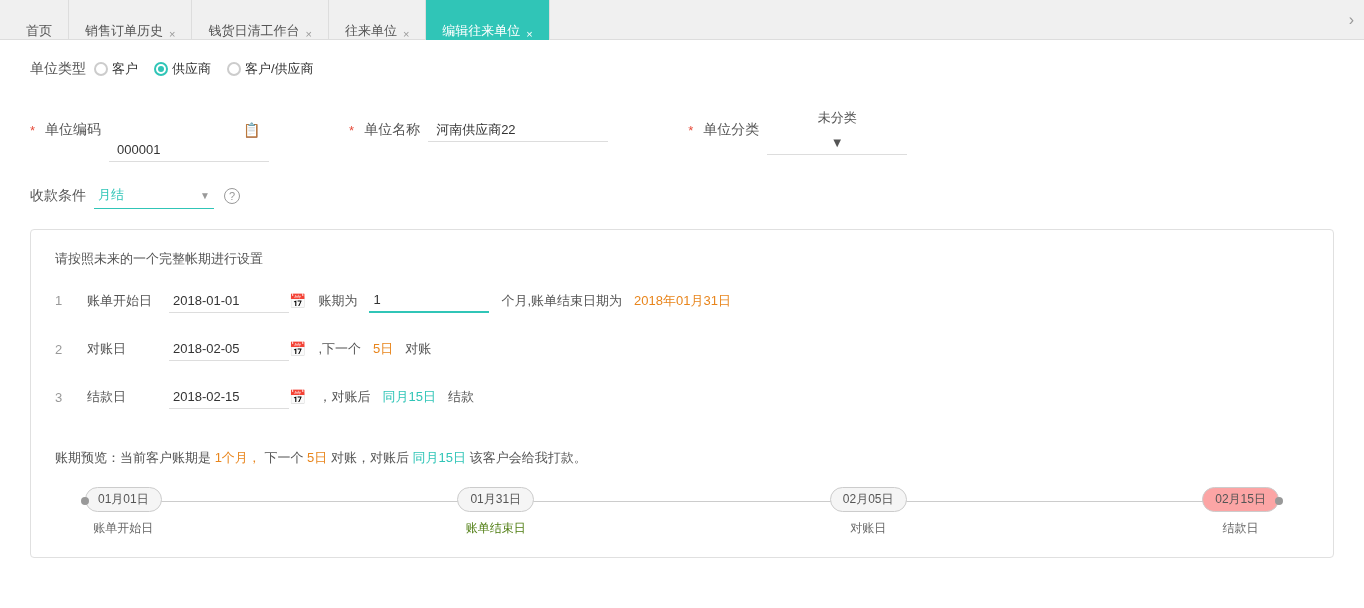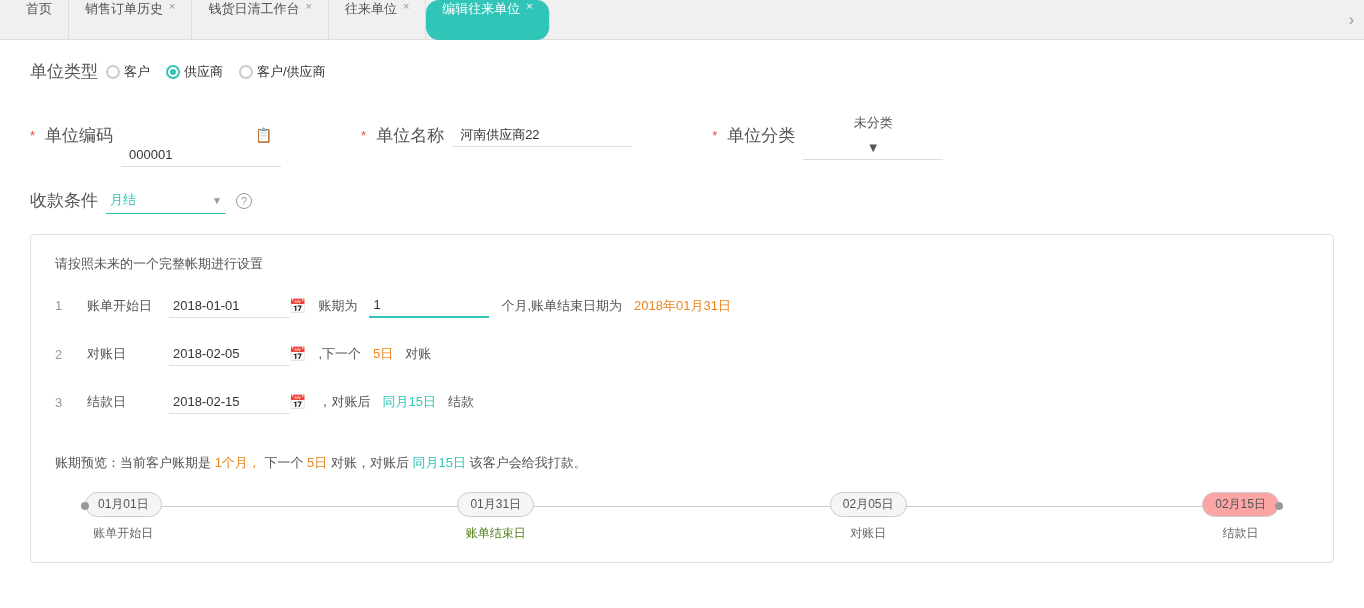--- a/index.html
+++ b/index.html
@@ -9,34 +9,33 @@
     .tab-bar {
       display: flex;
       align-items: center;
       background: #f0f0f0;
       border-bottom: 1px solid #ddd;
       height: 40px;
       padding: 0 10px;
     }
     .tab-item {
       display: flex;
-      align-items: flex-start;
+      align-items: flex-end;
       padding: 0 16px;
       height: 40px;
       cursor: pointer;
       font-size: 13px;
       color: #555;
       border-right: 1px solid #ddd;
       gap: 6px;
       white-space: nowrap;
     }
     .tab-item.active {
       background: #30c5b7;
       color: #fff;
-      border-radius: 13px;
     }
     .tab-item .close-icon {
       font-size: 11px;
       color: #999;
       cursor: pointer;
     }
     .tab-item.active .close-icon {
       color: #fff;
     }
     .tab-expand {
@@ -54,21 +53,21 @@
     }
 
     
     .form-row {
       display: flex;
       align-items: center;
       margin-bottom: 20px;
       gap: 0;
     }
     .form-label {
-      font-size: 17px;
+      font-size: 14px;
       color: #555;
       white-space: nowrap;
     }
     .required-star {
       color: #e74c3c;
       margin-right: 2px;
     }
 
     
     .radio-group {

